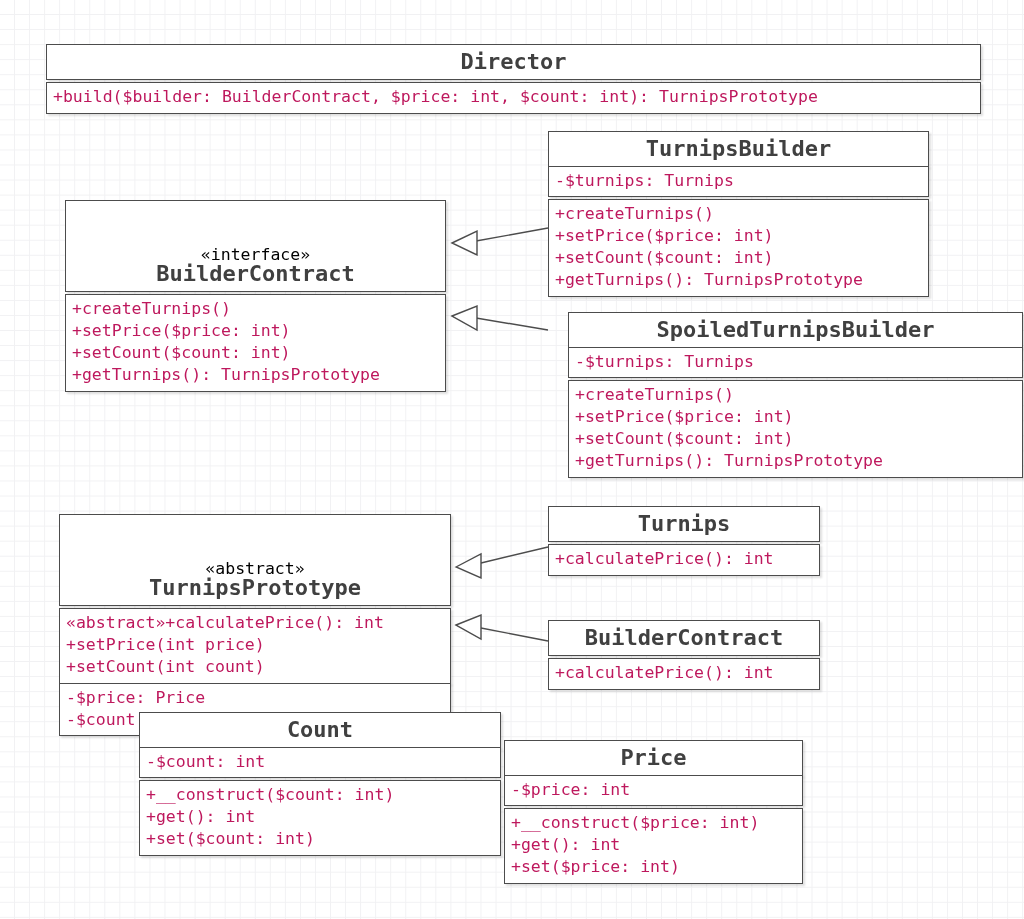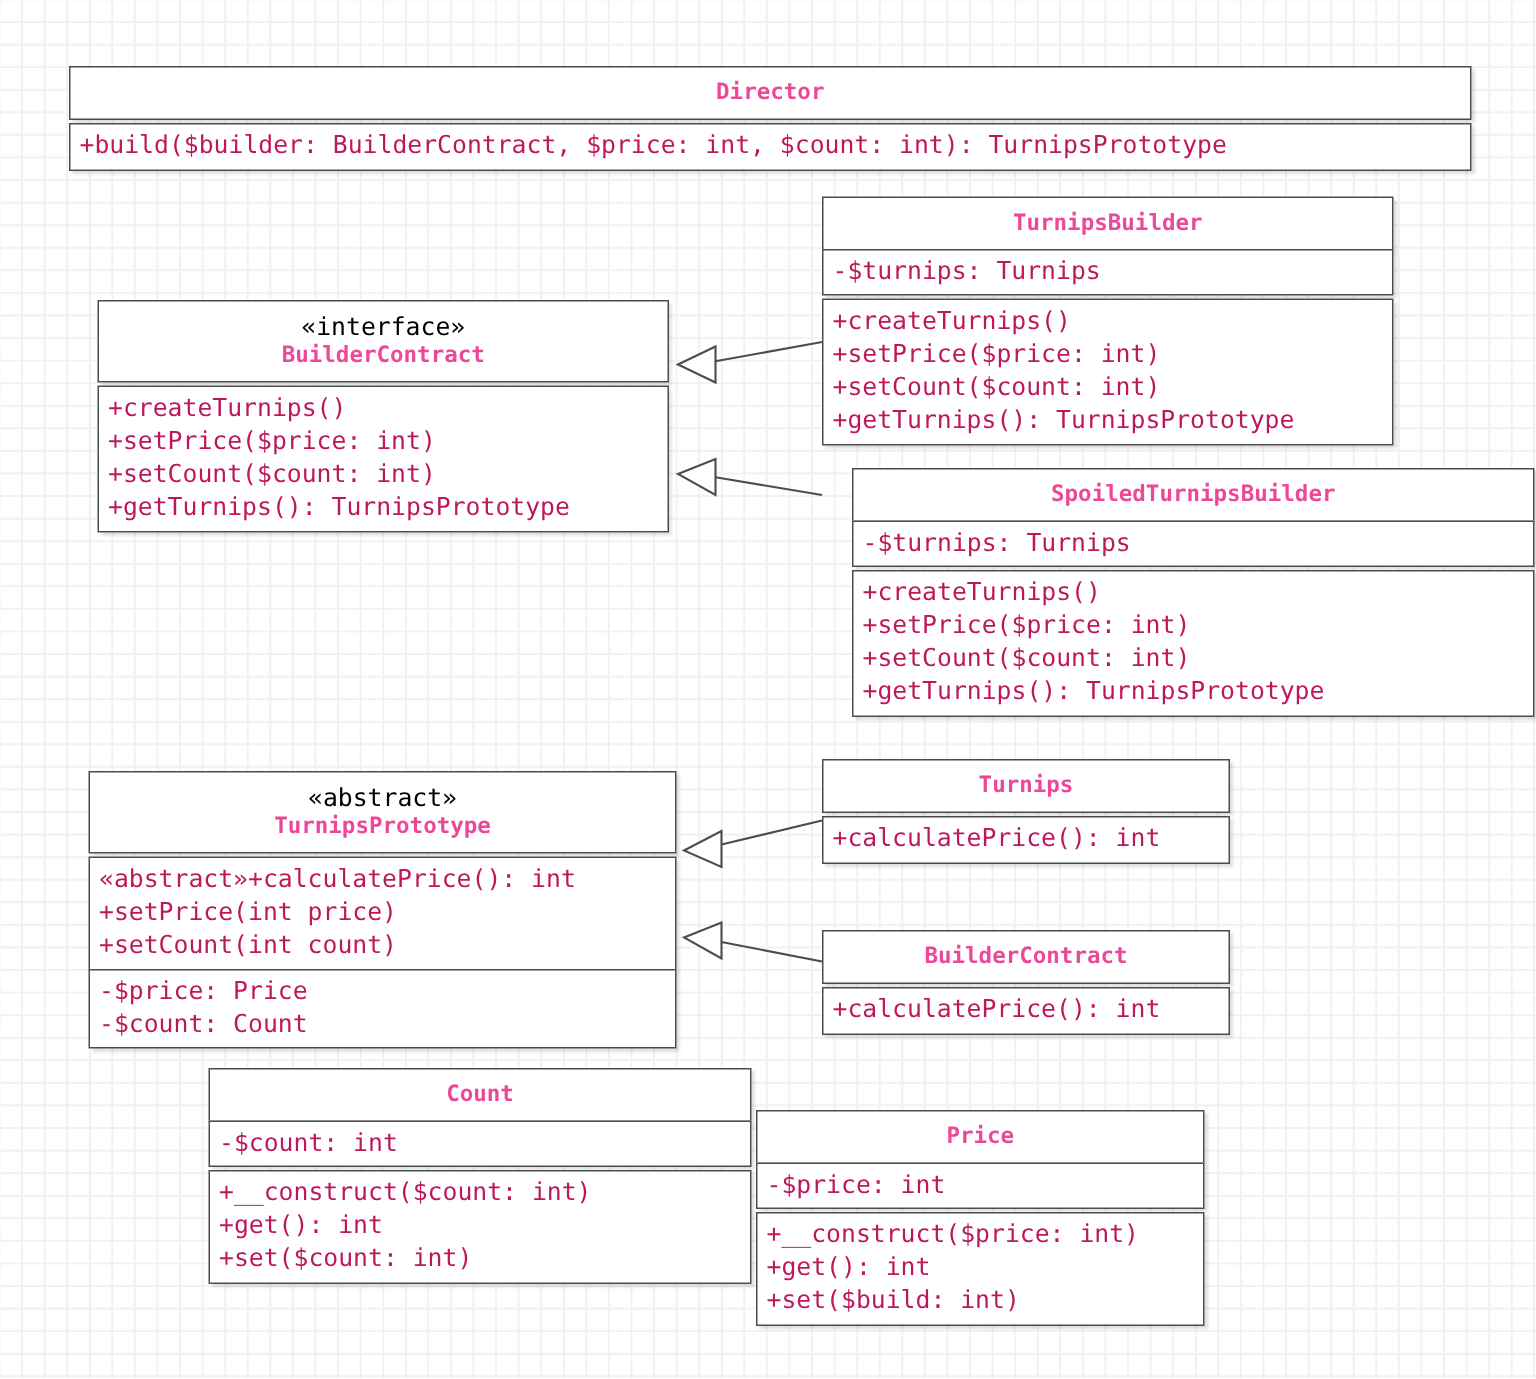--- a/index.html
+++ b/index.html
@@ -50,32 +50,33 @@
     margin-top: 2.2px;
     padding: 3px 6px 5px 6px;
   }
   
   .cmp-methods.detached-from-name {
     margin-top: 2.2px;
   }
 
   .class-name {
     font-weight: bold;
-    font-size: 15px;
+    font-size: 22px;
     line-height: 19px;
-    color: #ec4899;
+    color: #404040;
     letter-spacing: 0px;
   }
 
   .stereotype {
     font-weight: normal;
     font-size: 16.5px;
     line-height: 19px;
     color: #000000;
     display: block;
+    margin-top: 37px;
   }
 
   .member {
     font-size: 16.5px;
     line-height: 22px;
     color: #be185d;
     white-space: pre;
   }
 
   
@@ -199,21 +200,21 @@
   <div class="uml-class" style="left:493px; top:740px; width:310px;padding-left:11px;">
     <div class="compartment cmp-name">
       <div class="class-name">Price</div>
     </div>
     <div class="compartment cmp-attrs">
       <div class="member">-$price: int</div>
     </div>
     <div class="compartment cmp-methods">
       <div class="member">+__construct($price: int)</div>
       <div class="member">+get(): int</div>
-      <div class="member">+set($build: int)</div>
+      <div class="member">+set($price: int)</div>
     </div>
   </div>
 
   <svg class="connector-layer" viewBox="0 0 1024 919" width="1024" height="919" xmlns="http://www.w3.org/2000/svg">
 
     <g>
       <line x1="548" y1="228" x2="476" y2="241" stroke="#4c4c4c" stroke-width="1.4" fill="none"></line>
       <polygon points="452,243 477,231 477,255" fill="#ffffff" stroke="#4c4c4c" stroke-width="1.4" stroke-linejoin="miter"></polygon>
     </g>
 

